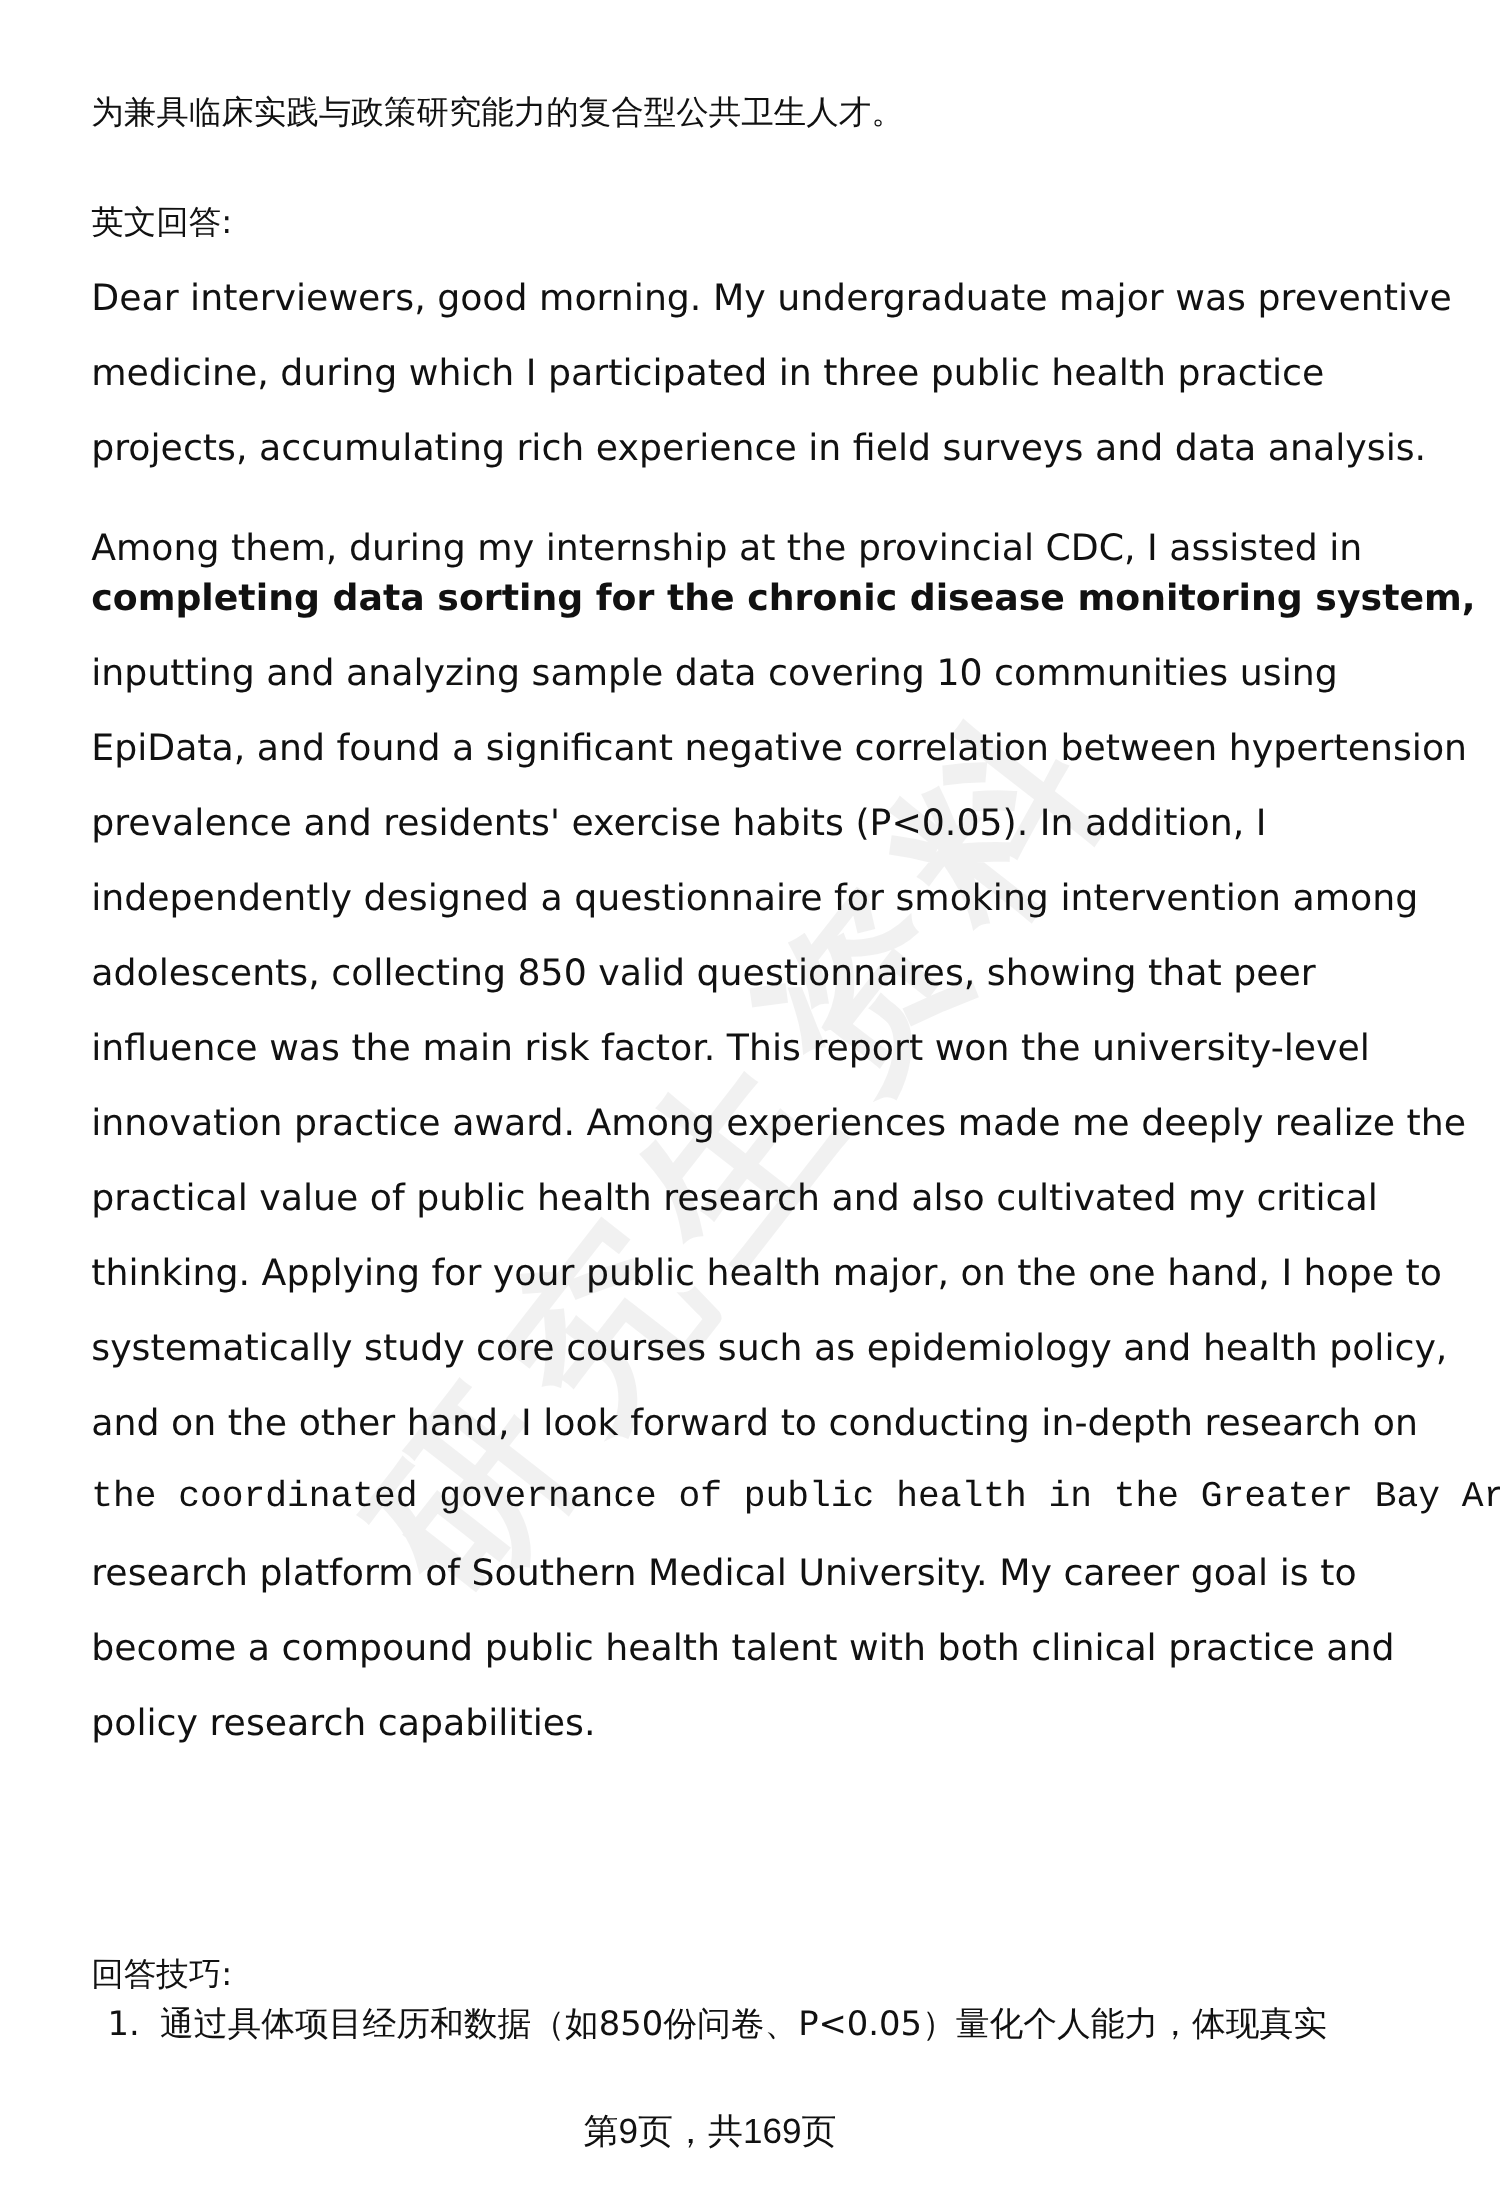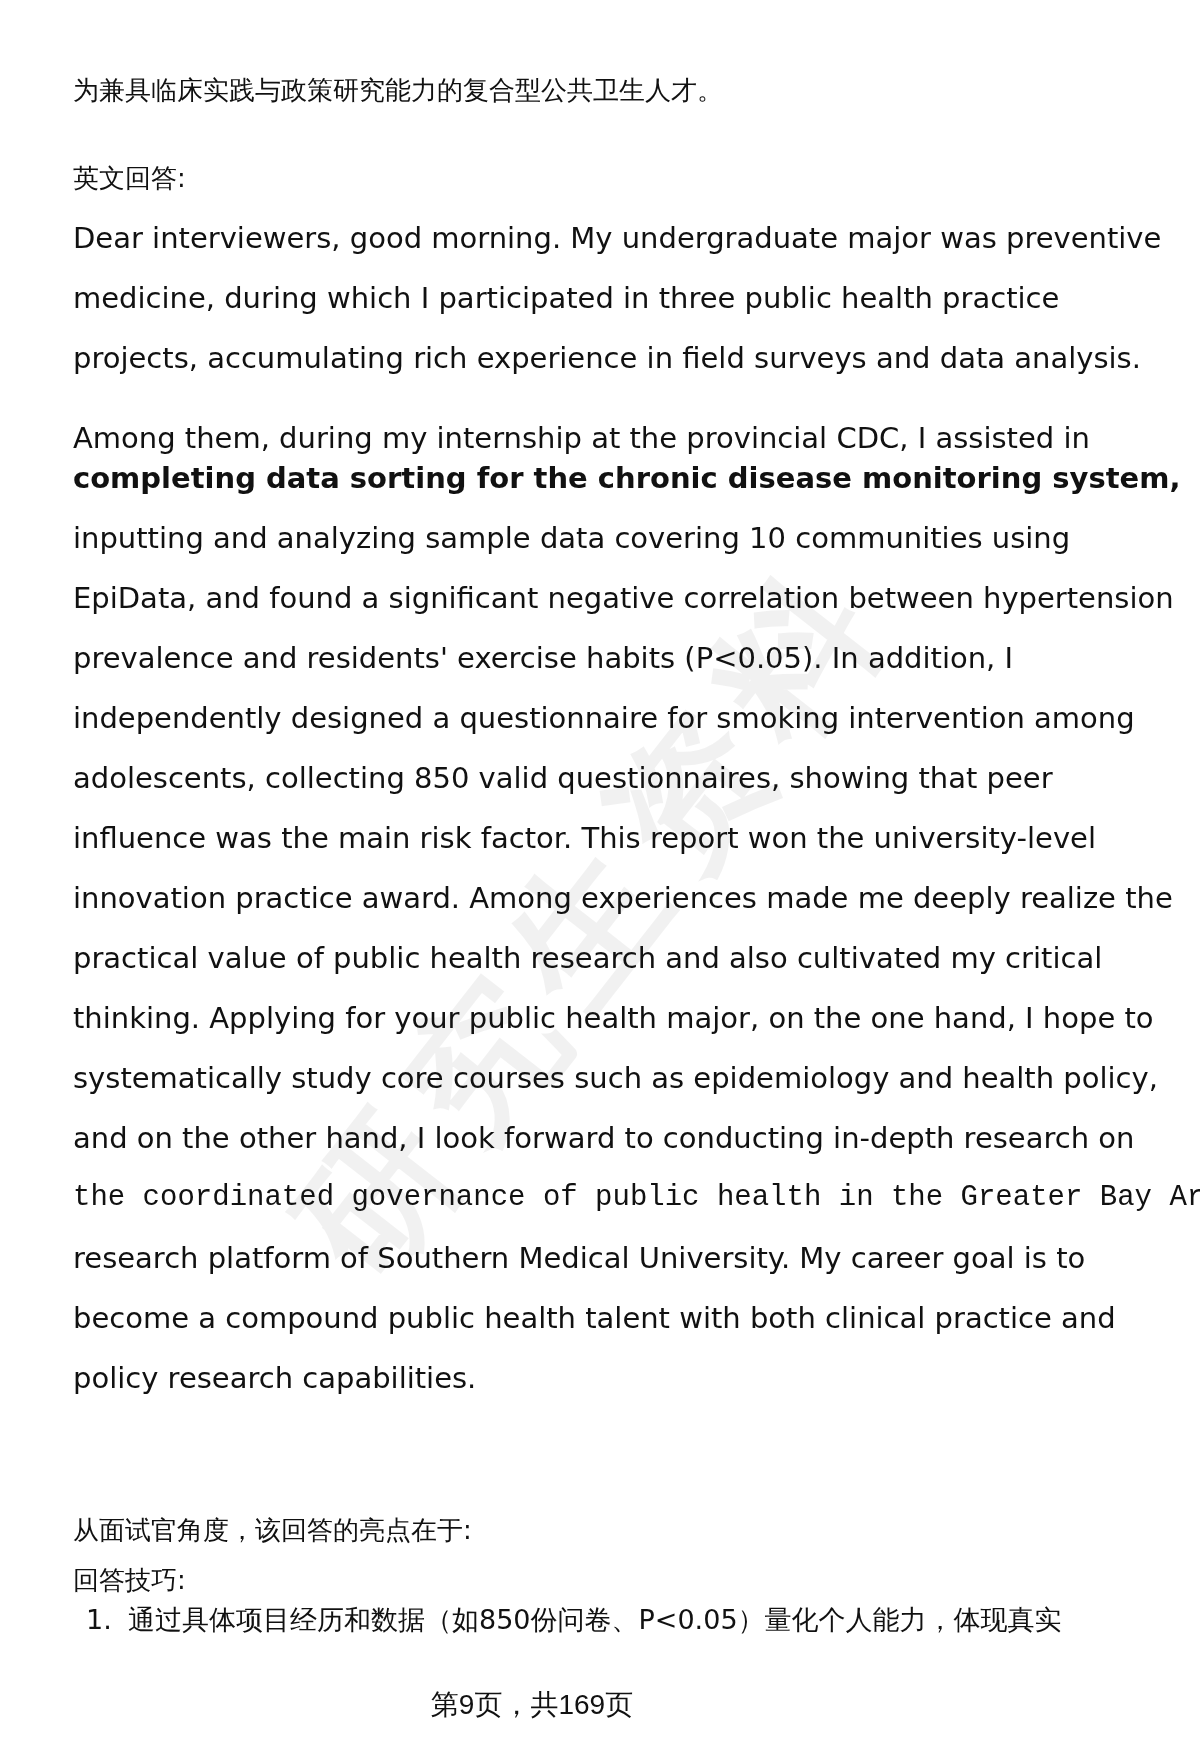--- a/index.html
+++ b/index.html
@@ -18,21 +18,21 @@
   }
   .line {
     position: absolute; left: 73px; font-size: 29px; line-height: 36px;
     white-space: nowrap; letter-spacing: 0px;
   }
   .cjk { font-size: 26px; }
   .list-item { position: absolute; left: 86px; top: 1602px; font-size: 27px; line-height: 36px; white-space: nowrap; }
   .list-item .num { display: inline-block; width: 42px; }
   .footer {
     position: absolute; left: 0; width: 1064px; top: 1687px; text-align: center;
-    font-size: 28px; line-height: 36px; font-family: "Liberation Sans", sans-serif;
+    font-size: 28px; line-height: 36px; font-family: "Liberation Sans", sans-serif; padding-left: 36px;
   }
 </style>
 </head>
 <body>
 
 <div class="page">
 
   <div class="watermark">研究生资料</div>
 
   <div class="line cjk" style="top:72px;">为兼具临床实践与政策研究能力的复合型公共卫生人才。</div>
@@ -56,20 +56,19 @@
     <div class="line" style="top:1000px;">thinking. Applying for your public health major, on the one hand, I hope to</div>
     <div class="line" style="top:1060px;">systematically study core courses such as epidemiology and health policy,</div>
     <div class="line" style="top:1120px;">and on the other hand, I look forward to conducting in-depth research on</div>
     <div class="line" style="top:1180px;font-family:Liberation Mono, monospace;">the coordinated governance of public health in the Greater Bay Area on the</div>
     <div class="line" style="top:1240px;">research platform of Southern Medical University. My career goal is to</div>
     <div class="line" style="top:1300px;text-align:center;">become a compound public health talent with both clinical practice and</div>
     <div class="line" style="top:1360px;">policy research capabilities.</div>
   </div>
 
   <div class="line cjk" style="top:1528px;margin-top:34px;">回答技巧:</div>
-  <div class="line cjk" style="top:1512px;">从面试官角度，该回答的亮点在于:</div>
 
   <div class="list-item">
     <span class="num">1.</span><span>通过具体项目经历和数据（如850份问卷、P&lt;0.05）量化个人能力，体现真实</span>
   </div>
 
   <div class="footer">第9页，共169页</div>
 </div>
 
 </body></html>

